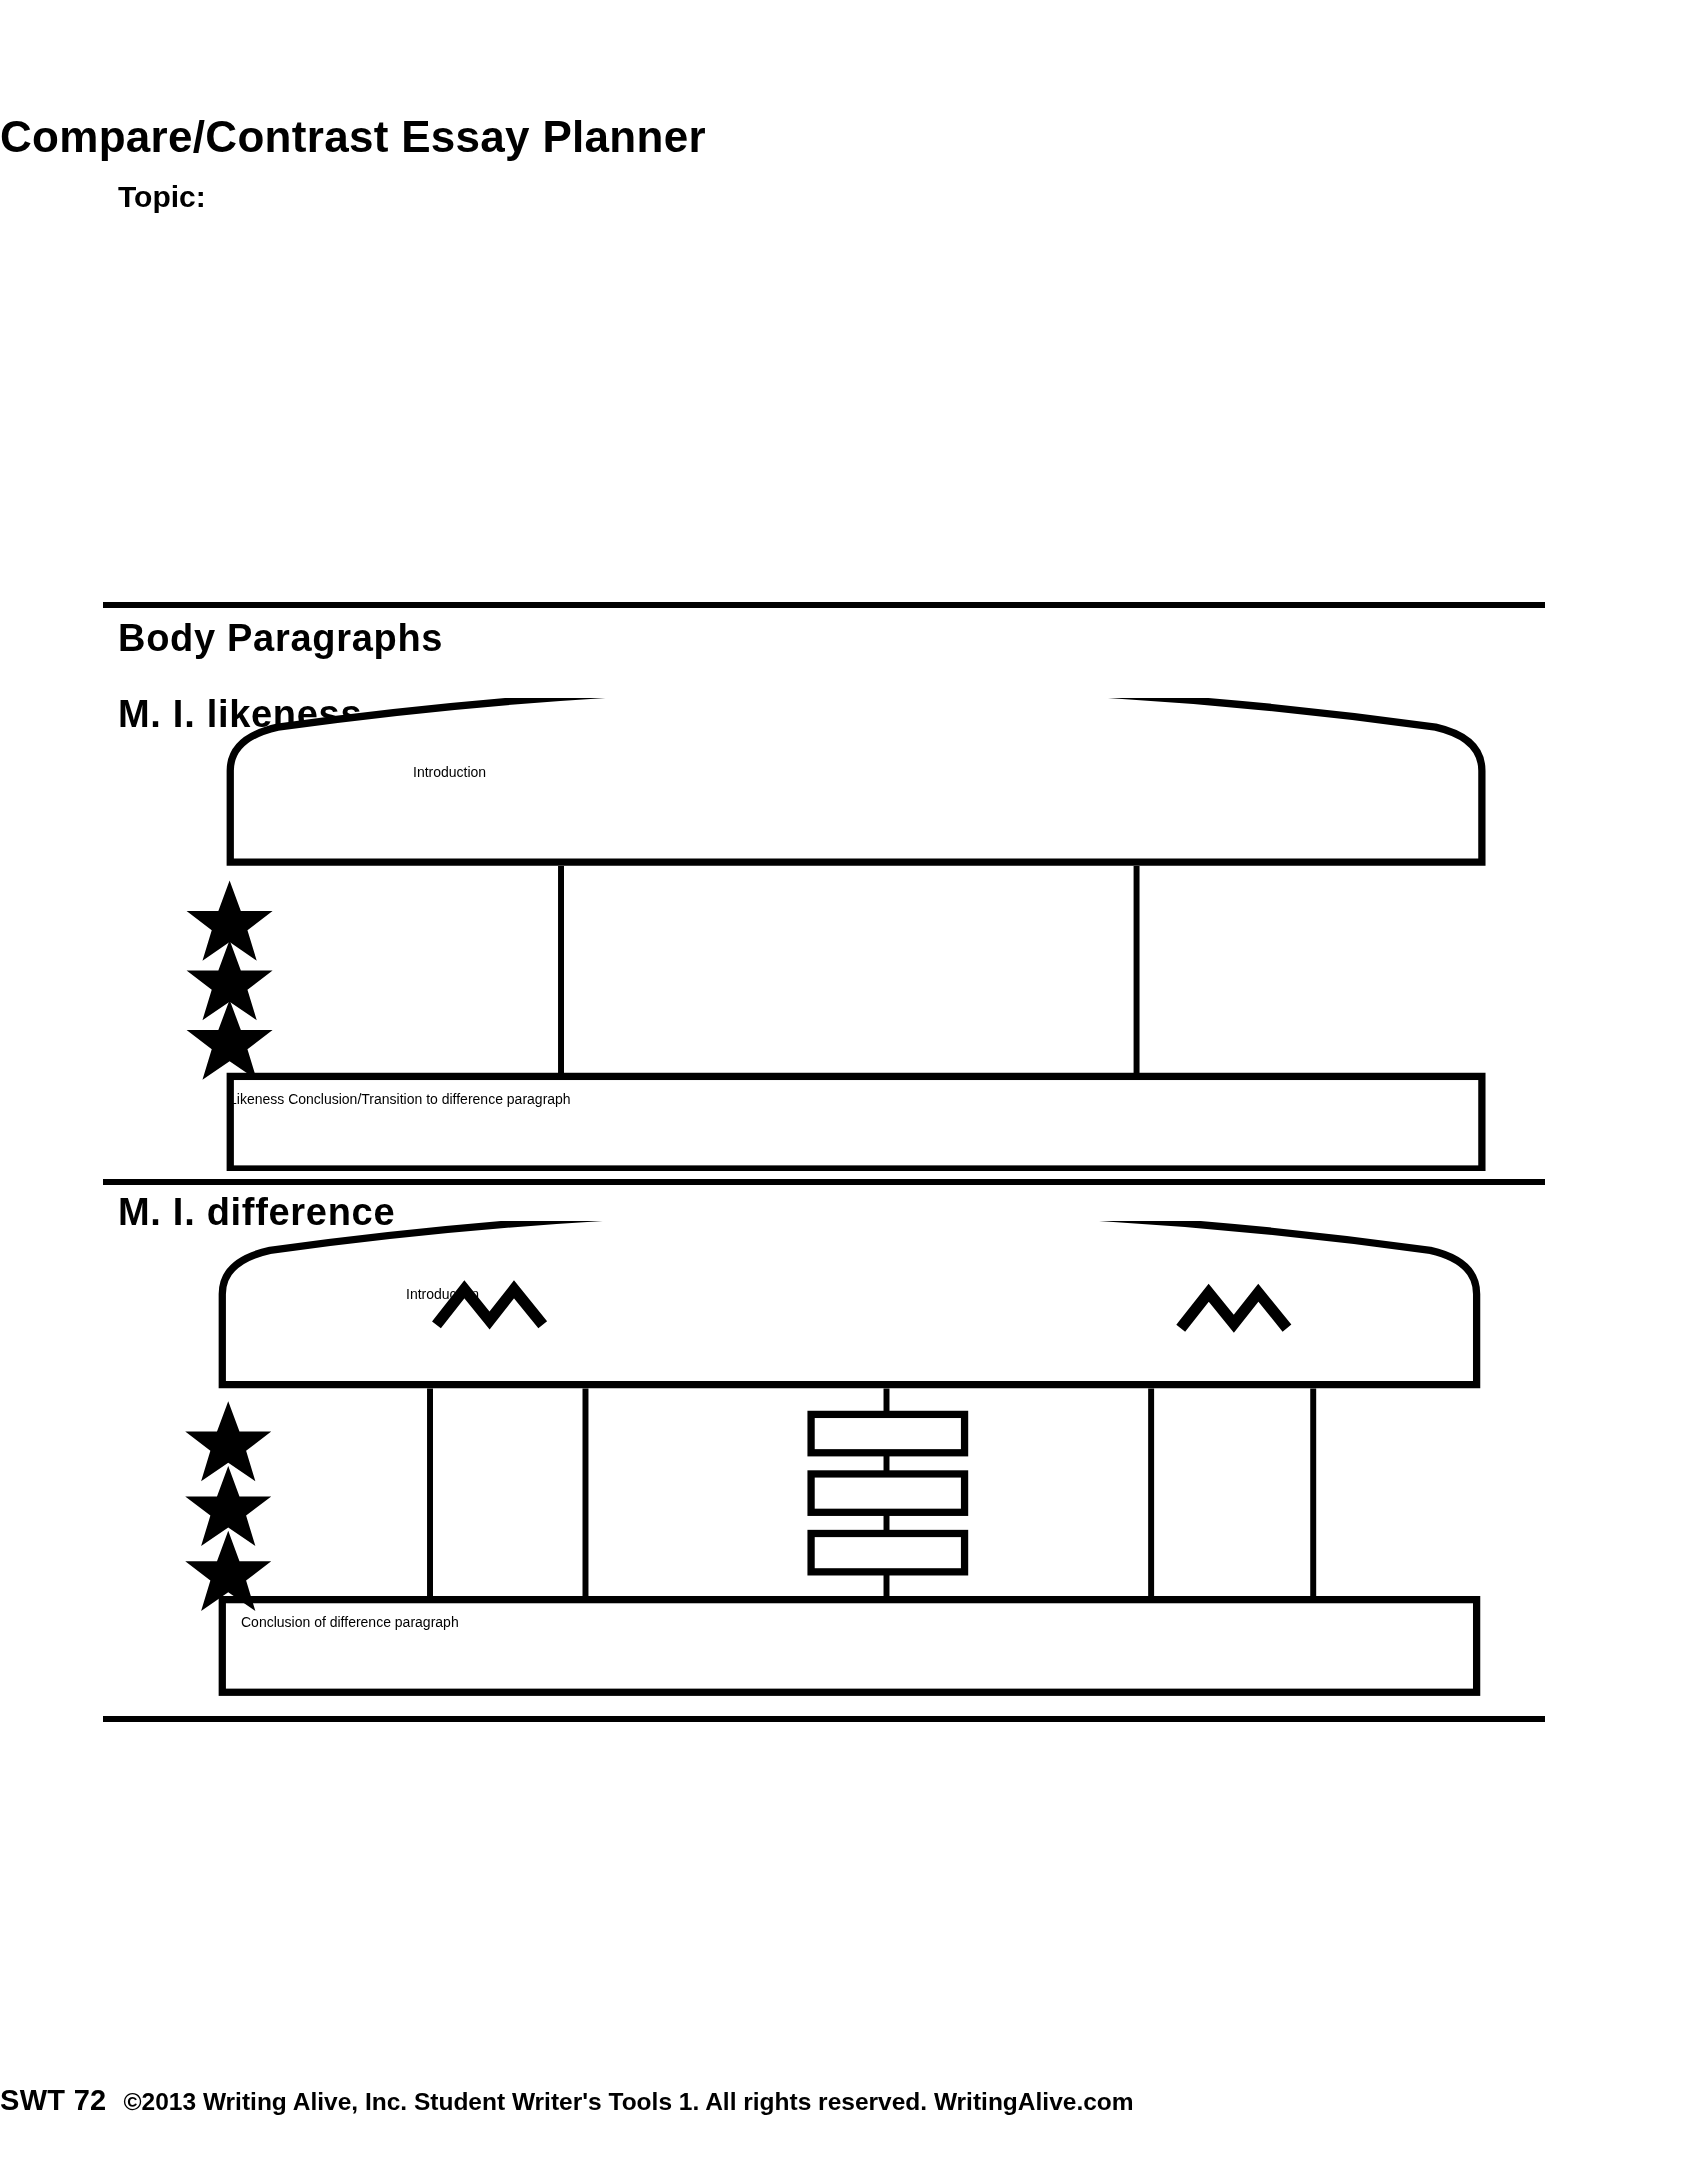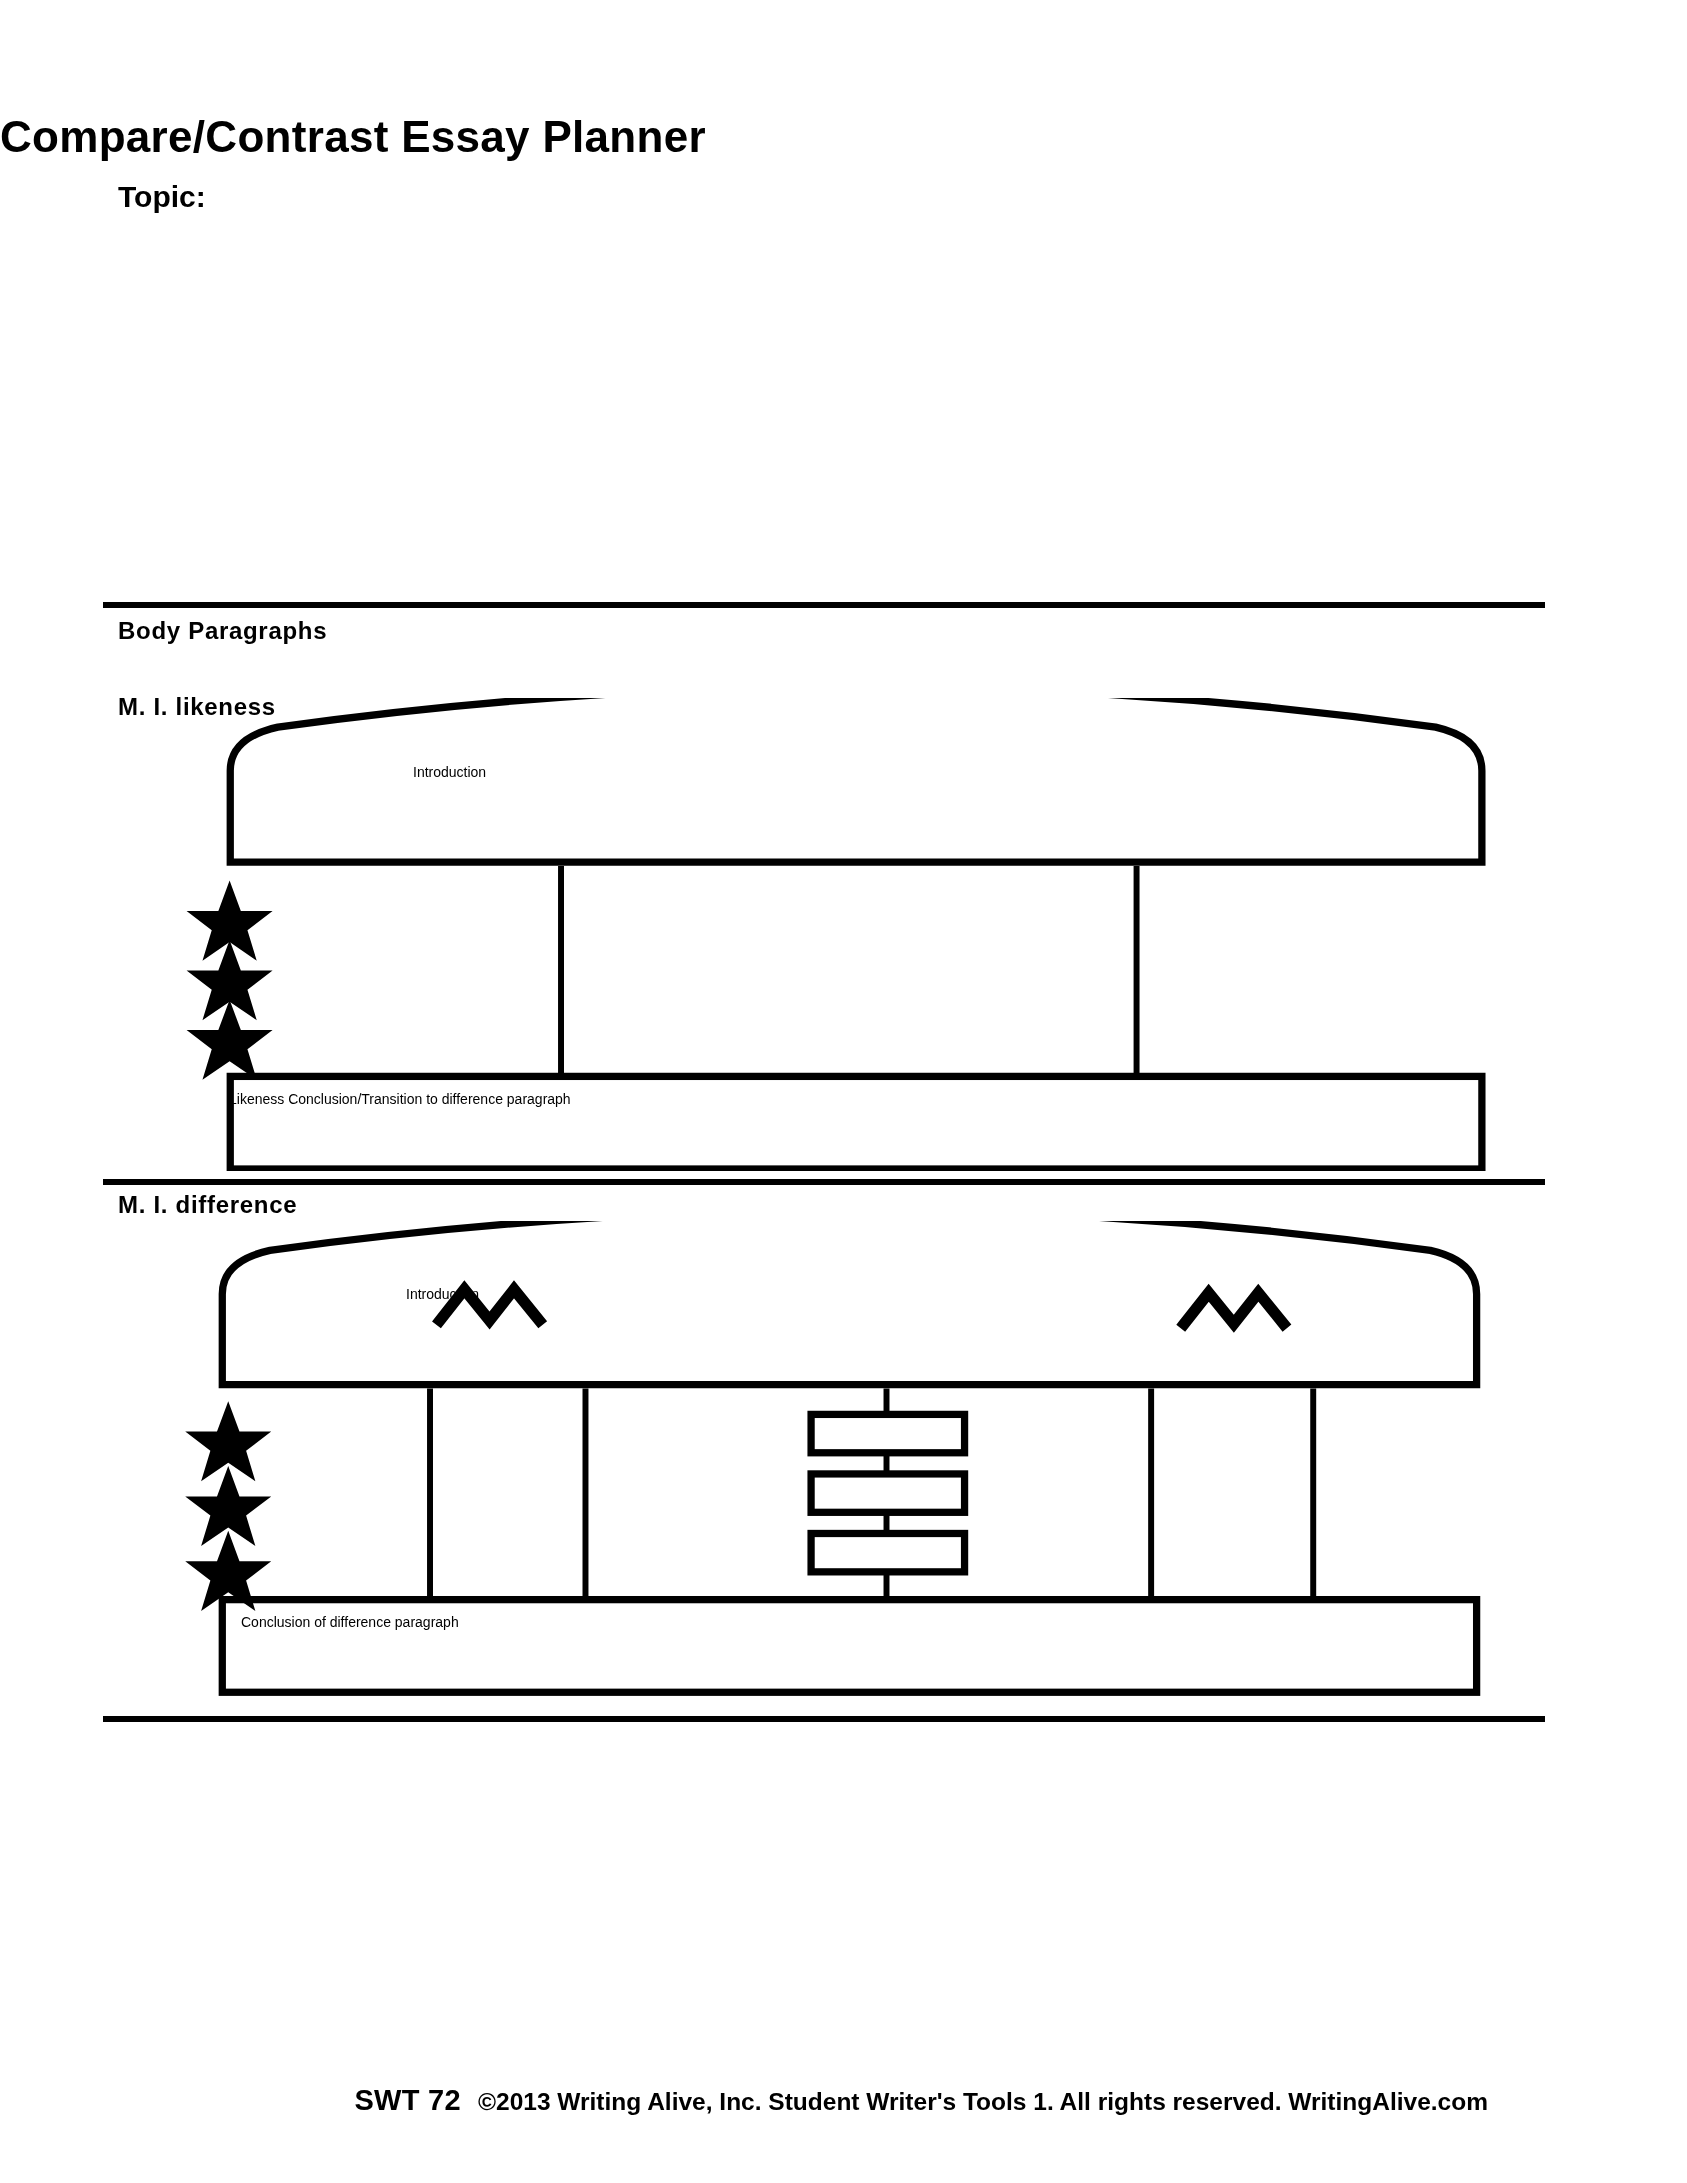--- a/index.html
+++ b/index.html
@@ -59,21 +59,21 @@
     background: #000000;
   }
   .hrule.r1 { top: 602px; }
   .hrule.r2 { top: 1179px; }
   .hrule.r3 { top: 1716px; }
 
   
   .section-head {
     position: absolute;
     left: 118px;
-    font-size: 24px;
+    font-size: 38px;
     font-weight: bold;
     letter-spacing: 0.7px;
   }
   .section-head.body-paragraphs { top: 617px; }
   .section-head.mi-likeness     { top: 693px; }
   .section-head.mi-difference   { top: 1191px; }
   .section-head.conclusion      { top: 1730px; }
   .section-head .lead-in { letter-spacing: 1px; }
   .section-head .rest { letter-spacing: 0; }
 
@@ -101,21 +101,21 @@
     white-space: nowrap;
     font-family: "Liberation Sans", sans-serif;
   }
 
   
   .footer {
     position: absolute;
     left: 0;
     top: 2084px;
     width: 1488px;
-    text-align: right;
+    text-align: left;
     white-space: nowrap;
   }
   .footer .code {
     font-size: 29px;
     font-weight: bold;
     letter-spacing: 0.3px;
   }
   .footer .copy {
     font-size: 24.5px;
     font-weight: bold;

